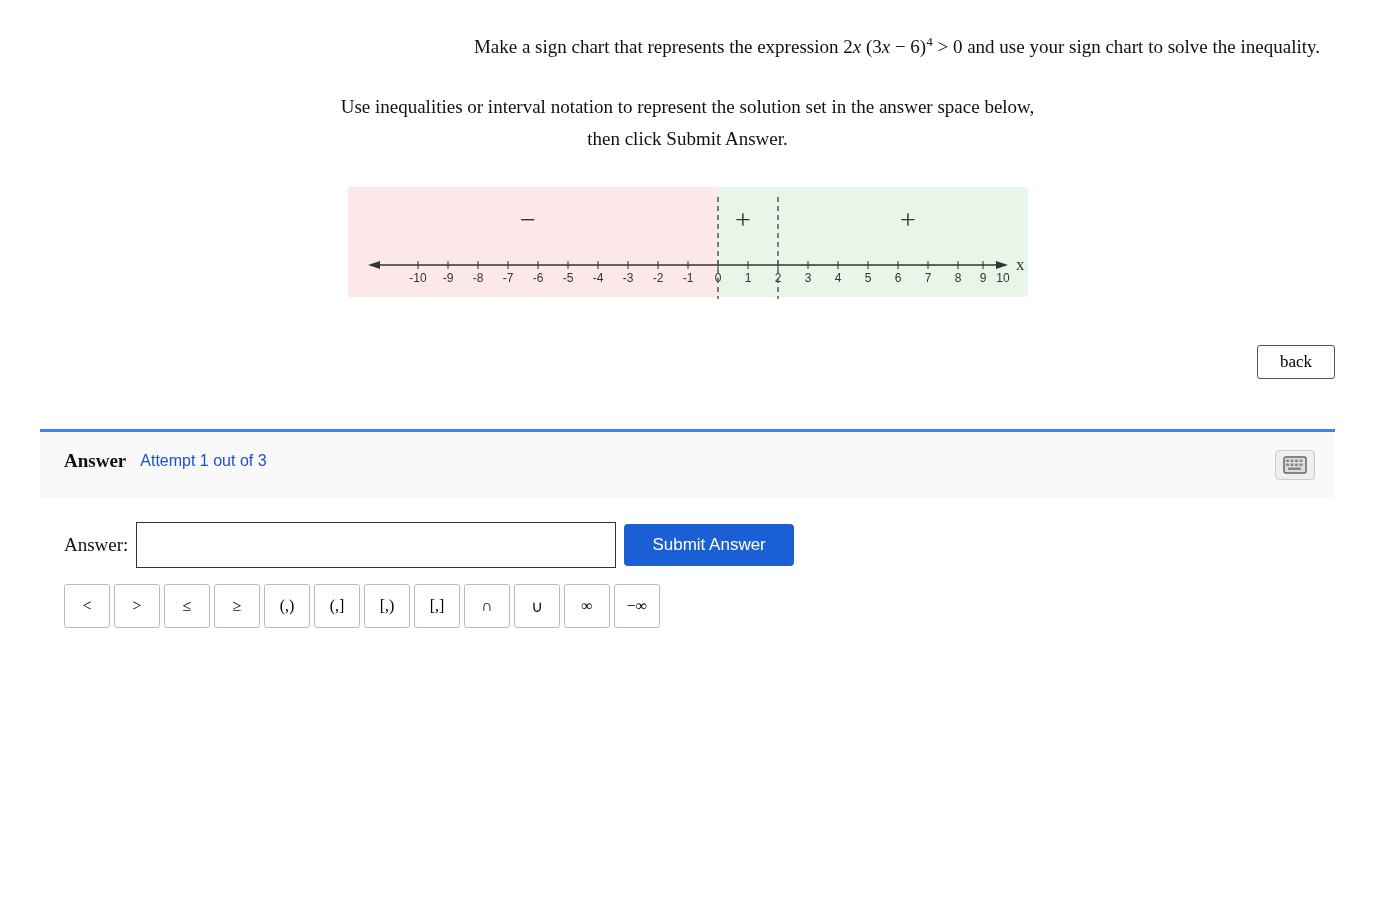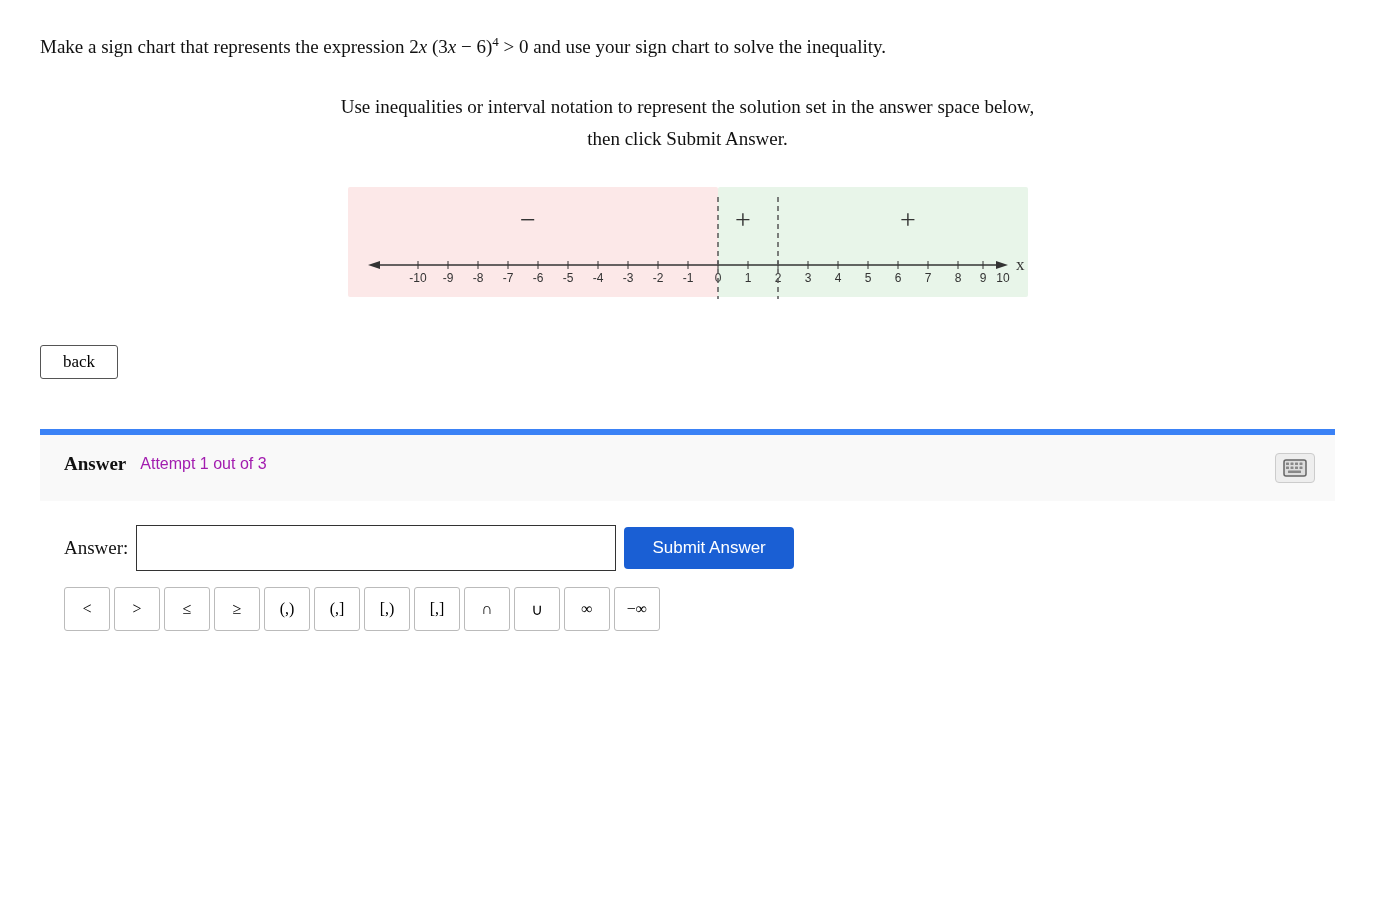--- a/index.html
+++ b/index.html
@@ -10,20 +10,21 @@
       font-size: 18px;
       padding: 32px 40px;
       width: 1375px;
       min-height: 911px;
     }
     .problem-text {
       font-size: 19px;
       line-height: 1.6;
       margin-bottom: 28px;
       max-width: 1280px;
+      text-align: right;
     }
     .problem-text sup { font-size: 13px; }
     .instruction-text {
       font-size: 19px;
       text-align: center;
       line-height: 1.7;
       margin-bottom: 32px;
     }
     .instruction-text strong { font-weight: 400; }
     .sign-chart-area {
@@ -55,48 +56,48 @@
       border-radius: 2px;
     }
     .sign-chart-svg {
       position: absolute;
       top: 0; left: 0;
       width: 100%;
       height: 130px;
     }
     .back-btn-area {
       display: flex;
-      justify-content: flex-start;
+      justify-content: flex-end;
       margin-bottom: 50px;
     }
     .back-btn {
       border: 1px solid #555;
       background: #fff;
       padding: 6px 22px;
       font-size: 17px;
       font-family: Georgia, serif;
       cursor: pointer;
       border-radius: 3px;
     }
     .answer-section {
-      border-top: 6px solid #3b82f6;
+      border-top: 3px solid #3b82f6;
       padding-top: 18px;
       margin-bottom: 24px;
       position: relative;
       background: #f9f9f9;
       padding: 18px 24px;
     }
     .answer-label-row {
       display: flex;
       align-items: center;
       gap: 14px;
       margin-bottom: 8px;
     }
     .answer-bold { font-weight: 700; font-size: 19px; }
-    .attempt-text { color: #a21caf; font-size: 16px; font-style: normal; font-family: Arial, sans-serif; }
+    .attempt-text { color: #1d4ed8; font-size: 16px; font-style: normal; font-family: Arial, sans-serif; }
     .keyboard-icon {
       position: absolute;
       right: 20px;
       top: 18px;
       width: 40px;
       height: 30px;
       border: 1px solid #ccc;
       border-radius: 4px;
       background: #eee;
       display: flex;

